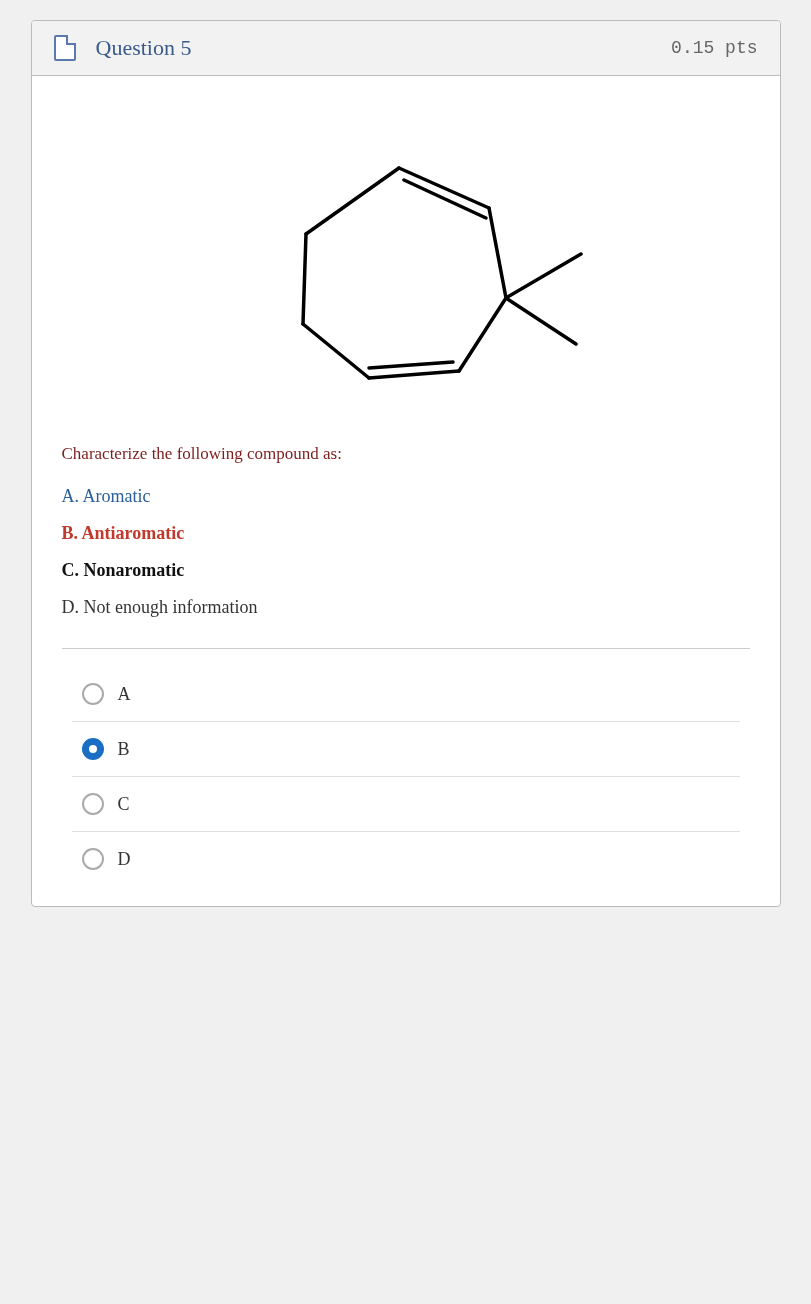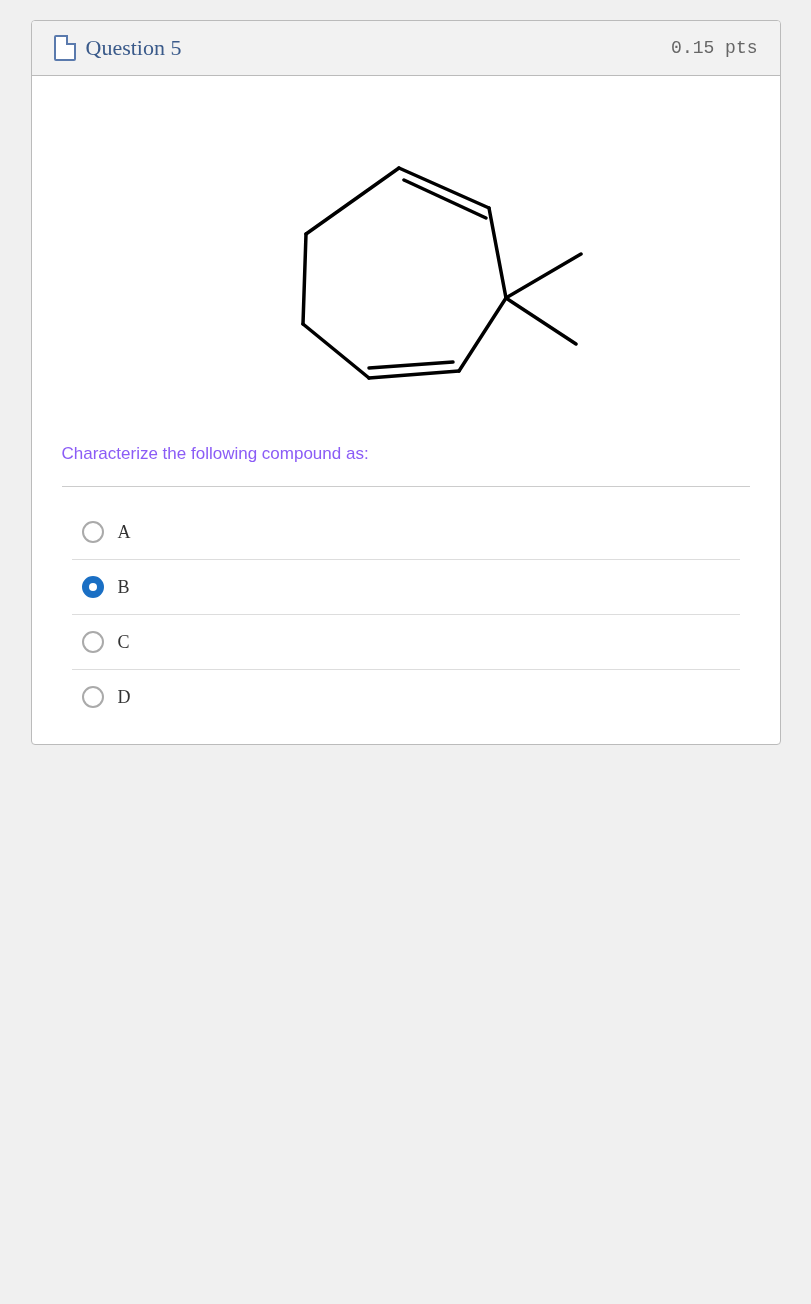--- a/index.html
+++ b/index.html
@@ -27,21 +27,21 @@
       border-bottom: 1.5px solid #bbb;
       display: flex;
       justify-content: space-between;
       align-items: center;
       padding: 14px 22px;
     }
 
     .question-header-left {
       display: flex;
       align-items: center;
-      gap: 10px;
+      gap: 20px;
     }
 
     .page-icon {
       width: 22px;
       height: 26px;
       border: 2px solid #5a7aad;
       border-radius: 2px;
       position: relative;
       background: white;
     }
@@ -75,23 +75,23 @@
     }
 
     .molecule-diagram {
       display: flex;
       justify-content: center;
       margin-bottom: 28px;
     }
 
     .question-text {
       font-size: 17px;
-      color: #8b5cf6;
+      color: #7f1d1d;
       margin-bottom: 22px;
-      font-family: Liberation Sans, sans-serif;
+      font-family: Liberation Serif, serif;
     }
 
     .answer-choices {
       margin-bottom: 30px;
     }
 
     .choice-item {
       font-size: 18px;
       margin-bottom: 16px;
       font-family: Georgia, serif;
@@ -190,20 +190,26 @@
           <line x1="82" y1="218" x2="85" y2="128"></line>
 
           <line x1="285" y1="192" x2="360" y2="148"></line>
           <line x1="285" y1="192" x2="355" y2="238"></line>
         </g>
       </svg>
     </div>
 
     <p class="question-text">Characterize the following compound as:</p>
 
+    <div class="answer-choices">
+      <div class="choice-item choice-a">A. <span>Aromatic</span></div>
+      <div class="choice-item choice-b">B. <span>Antiaromatic</span></div>
+      <div class="choice-item choice-c">C. <span>Nonaromatic</span></div>
+      <div class="choice-item choice-d">D. <span>Not enough information</span></div>
+    </div>
 
     <hr class="divider">
 
     <div class="radio-options">
       <div class="radio-row">
         <div class="radio-circle"></div>
         <span>A</span>
       </div>
       <div class="radio-row">
         <div class="radio-circle selected"></div>

